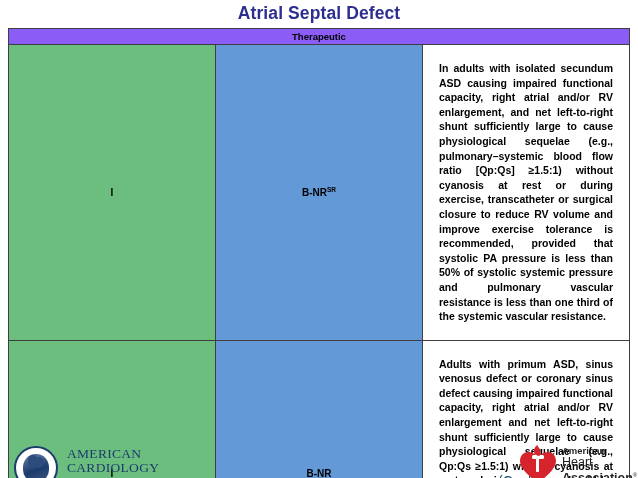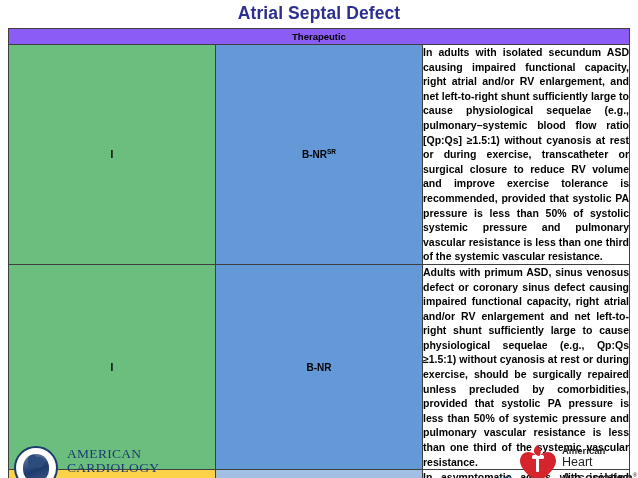--- a/index.html
+++ b/index.html
@@ -70,21 +70,21 @@
     text-justify: inter-word;
     font-size: 10.5px;
     font-weight: bold;
     color: #000000;
     line-height: 14.6px;
     padding: 2px 5px 2px 6px;
     background: #FFFFFF;
     vertical-align: top;
     hyphens: none;
   }
-  .rec-cell p { margin: 0; }
+  .rec-cell p { margin: 16px; }
 
   
   .cor-1   { background: #6BBE7E; }
   .cor-2a  { background: #FCD248; }
   
   .loe-bnr { background: #6399D6; }
   .loe-cld { background: #A3BFE3; }
 
   
   .footer {

